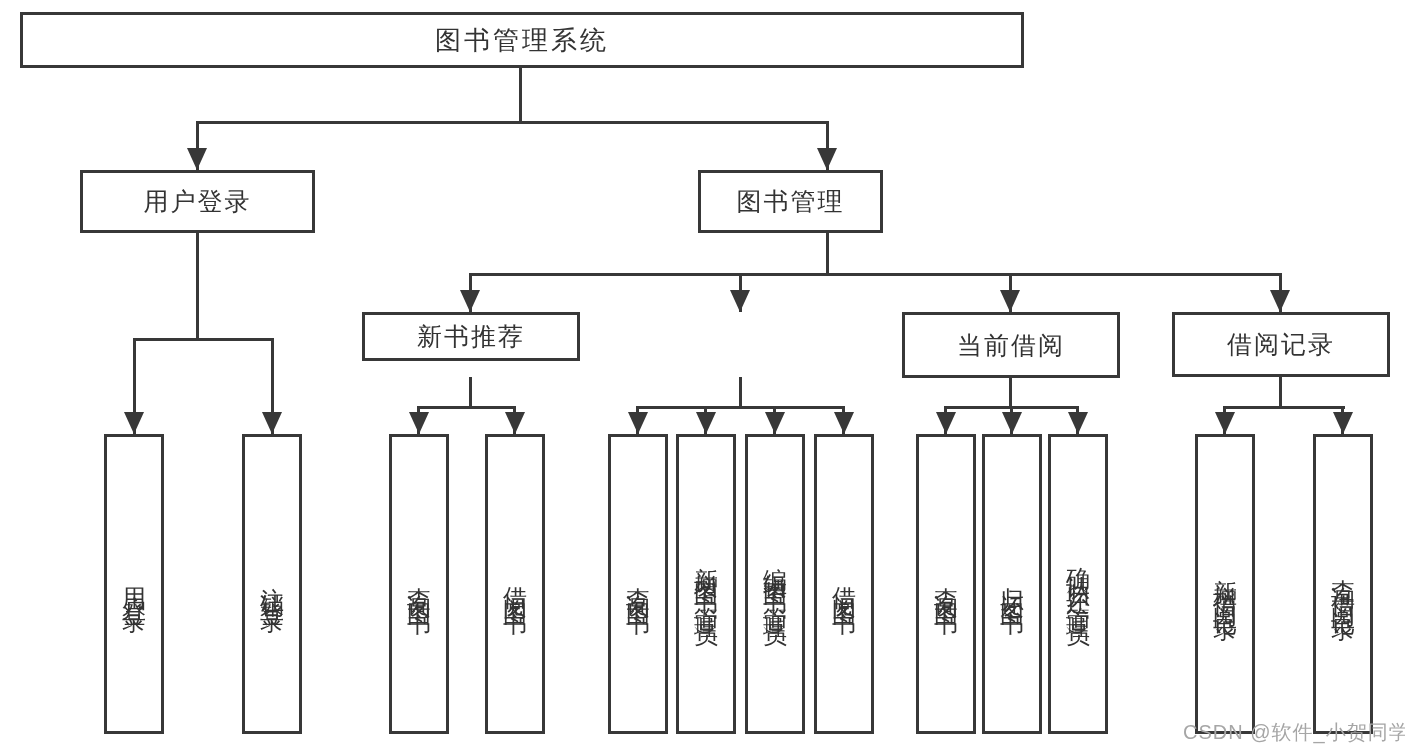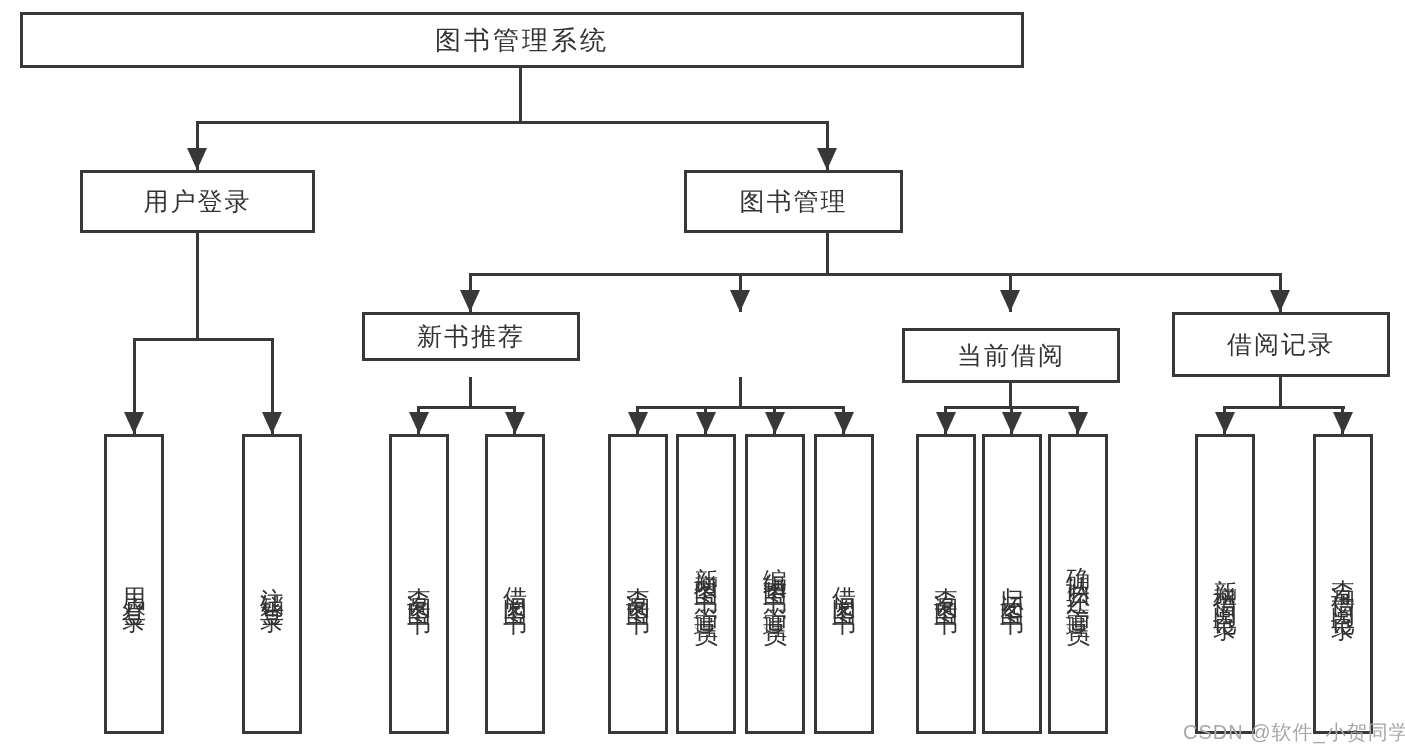--- a/index.html
+++ b/index.html
@@ -76,24 +76,24 @@
   <i class="ar" style="left:834px;top:412px"></i>
   <i class="ar" style="left:936px;top:412px"></i>
   <i class="ar" style="left:1002px;top:412px"></i>
   <i class="ar" style="left:1068px;top:412px"></i>
   <i class="ar" style="left:1215px;top:412px"></i>
   <i class="ar" style="left:1333px;top:412px"></i>
 
   <div class="box hb root" style="left:20px;top:12px;width:1004px;height:56px">图书管理系统</div>
 
   <div class="box hb" style="left:80px;top:170px;width:235px;height:63px">用户登录</div>
-  <div class="box hb" style="left:684px;top:170px;width:219px;height:63px">图书管理</div>
+  <div class="box hb" style="left:698px;top:170px;width:185px;height:63px">图书管理</div>
 
   <div class="box hb" style="left:362px;top:312px;width:218px;height:49px">新书推荐</div>
-  <div class="box hb" style="left:902px;top:328px;width:218px;height:55px">当前借阅</div>
+  <div class="box hb" style="left:902px;top:312px;width:218px;height:66px">当前借阅</div>
   <div class="box hb" style="left:1172px;top:312px;width:218px;height:65px">借阅记录</div>
 
   <div class="box vb" style="left:104px;top:434px;width:60px;height:300px">用户登录</div>
   <div class="box vb" style="left:242px;top:434px;width:60px;height:300px">注销登录</div>
 
   <div class="box vb" style="left:389px;top:434px;width:60px;height:300px">查询图书</div>
   <div class="box vb" style="left:485px;top:434px;width:60px;height:300px">借阅图书</div>
 
   <div class="box vb" style="left:608px;top:434px;width:60px;height:300px">查询图书</div>
   <div class="box vb" style="left:676px;top:434px;width:60px;height:300px">新增图书（管理员）</div>

